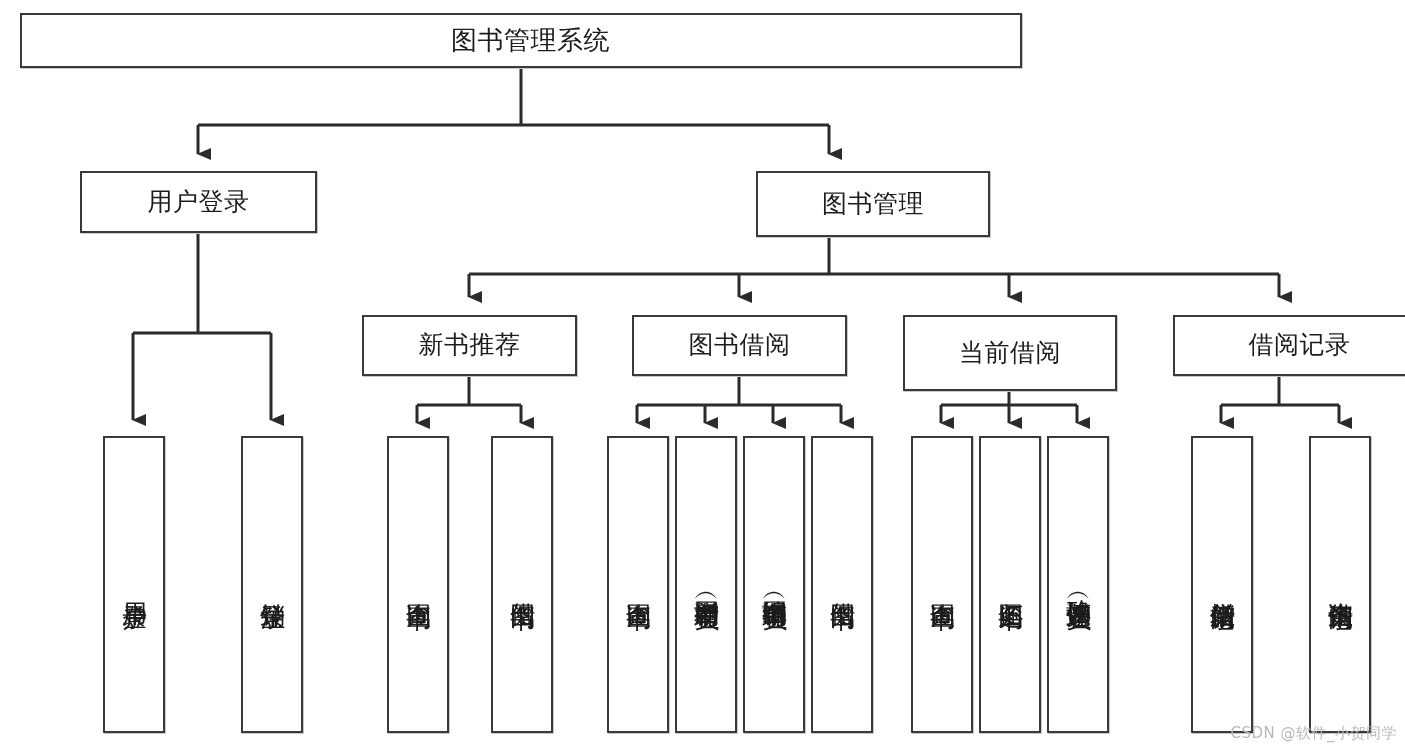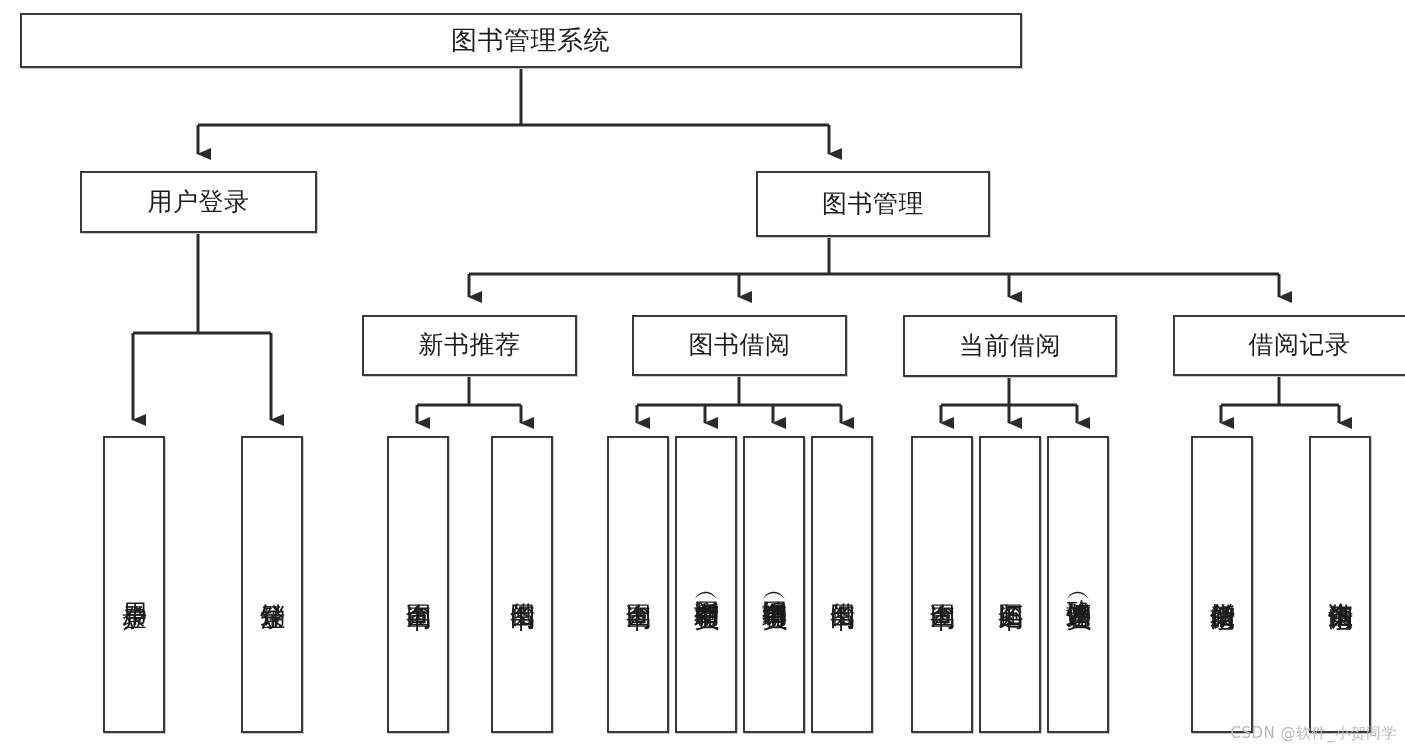--- a/index.html
+++ b/index.html
@@ -144,21 +144,21 @@
   </div>
 
   <div class="node" style="left:632px; top:315px; width:215px; height:61px;">
     <span class="node-h">图书借阅</span>
   </div>
 
   <div class="node" style="left:362px; top:315px; width:215px; height:61px;">
     <span class="node-h">新书推荐</span>
   </div>
 
-  <div class="node" style="left:903px; top:315px; width:214px; height:62px;">
+  <div class="node" style="left:903px; top:315px; width:214px; height:76px;">
     <span class="node-h">当前借阅</span>
   </div>
 
   <div class="node" style="left:1173px; top:315px; width:253px; height:61px;">
     <span class="node-h">借阅记录</span>
   </div>
 
   <div class="node leaf" style="left:103px; top:436px; width:62px; height:297px;">
     <span class="node-v">用户登录</span>
   </div>

